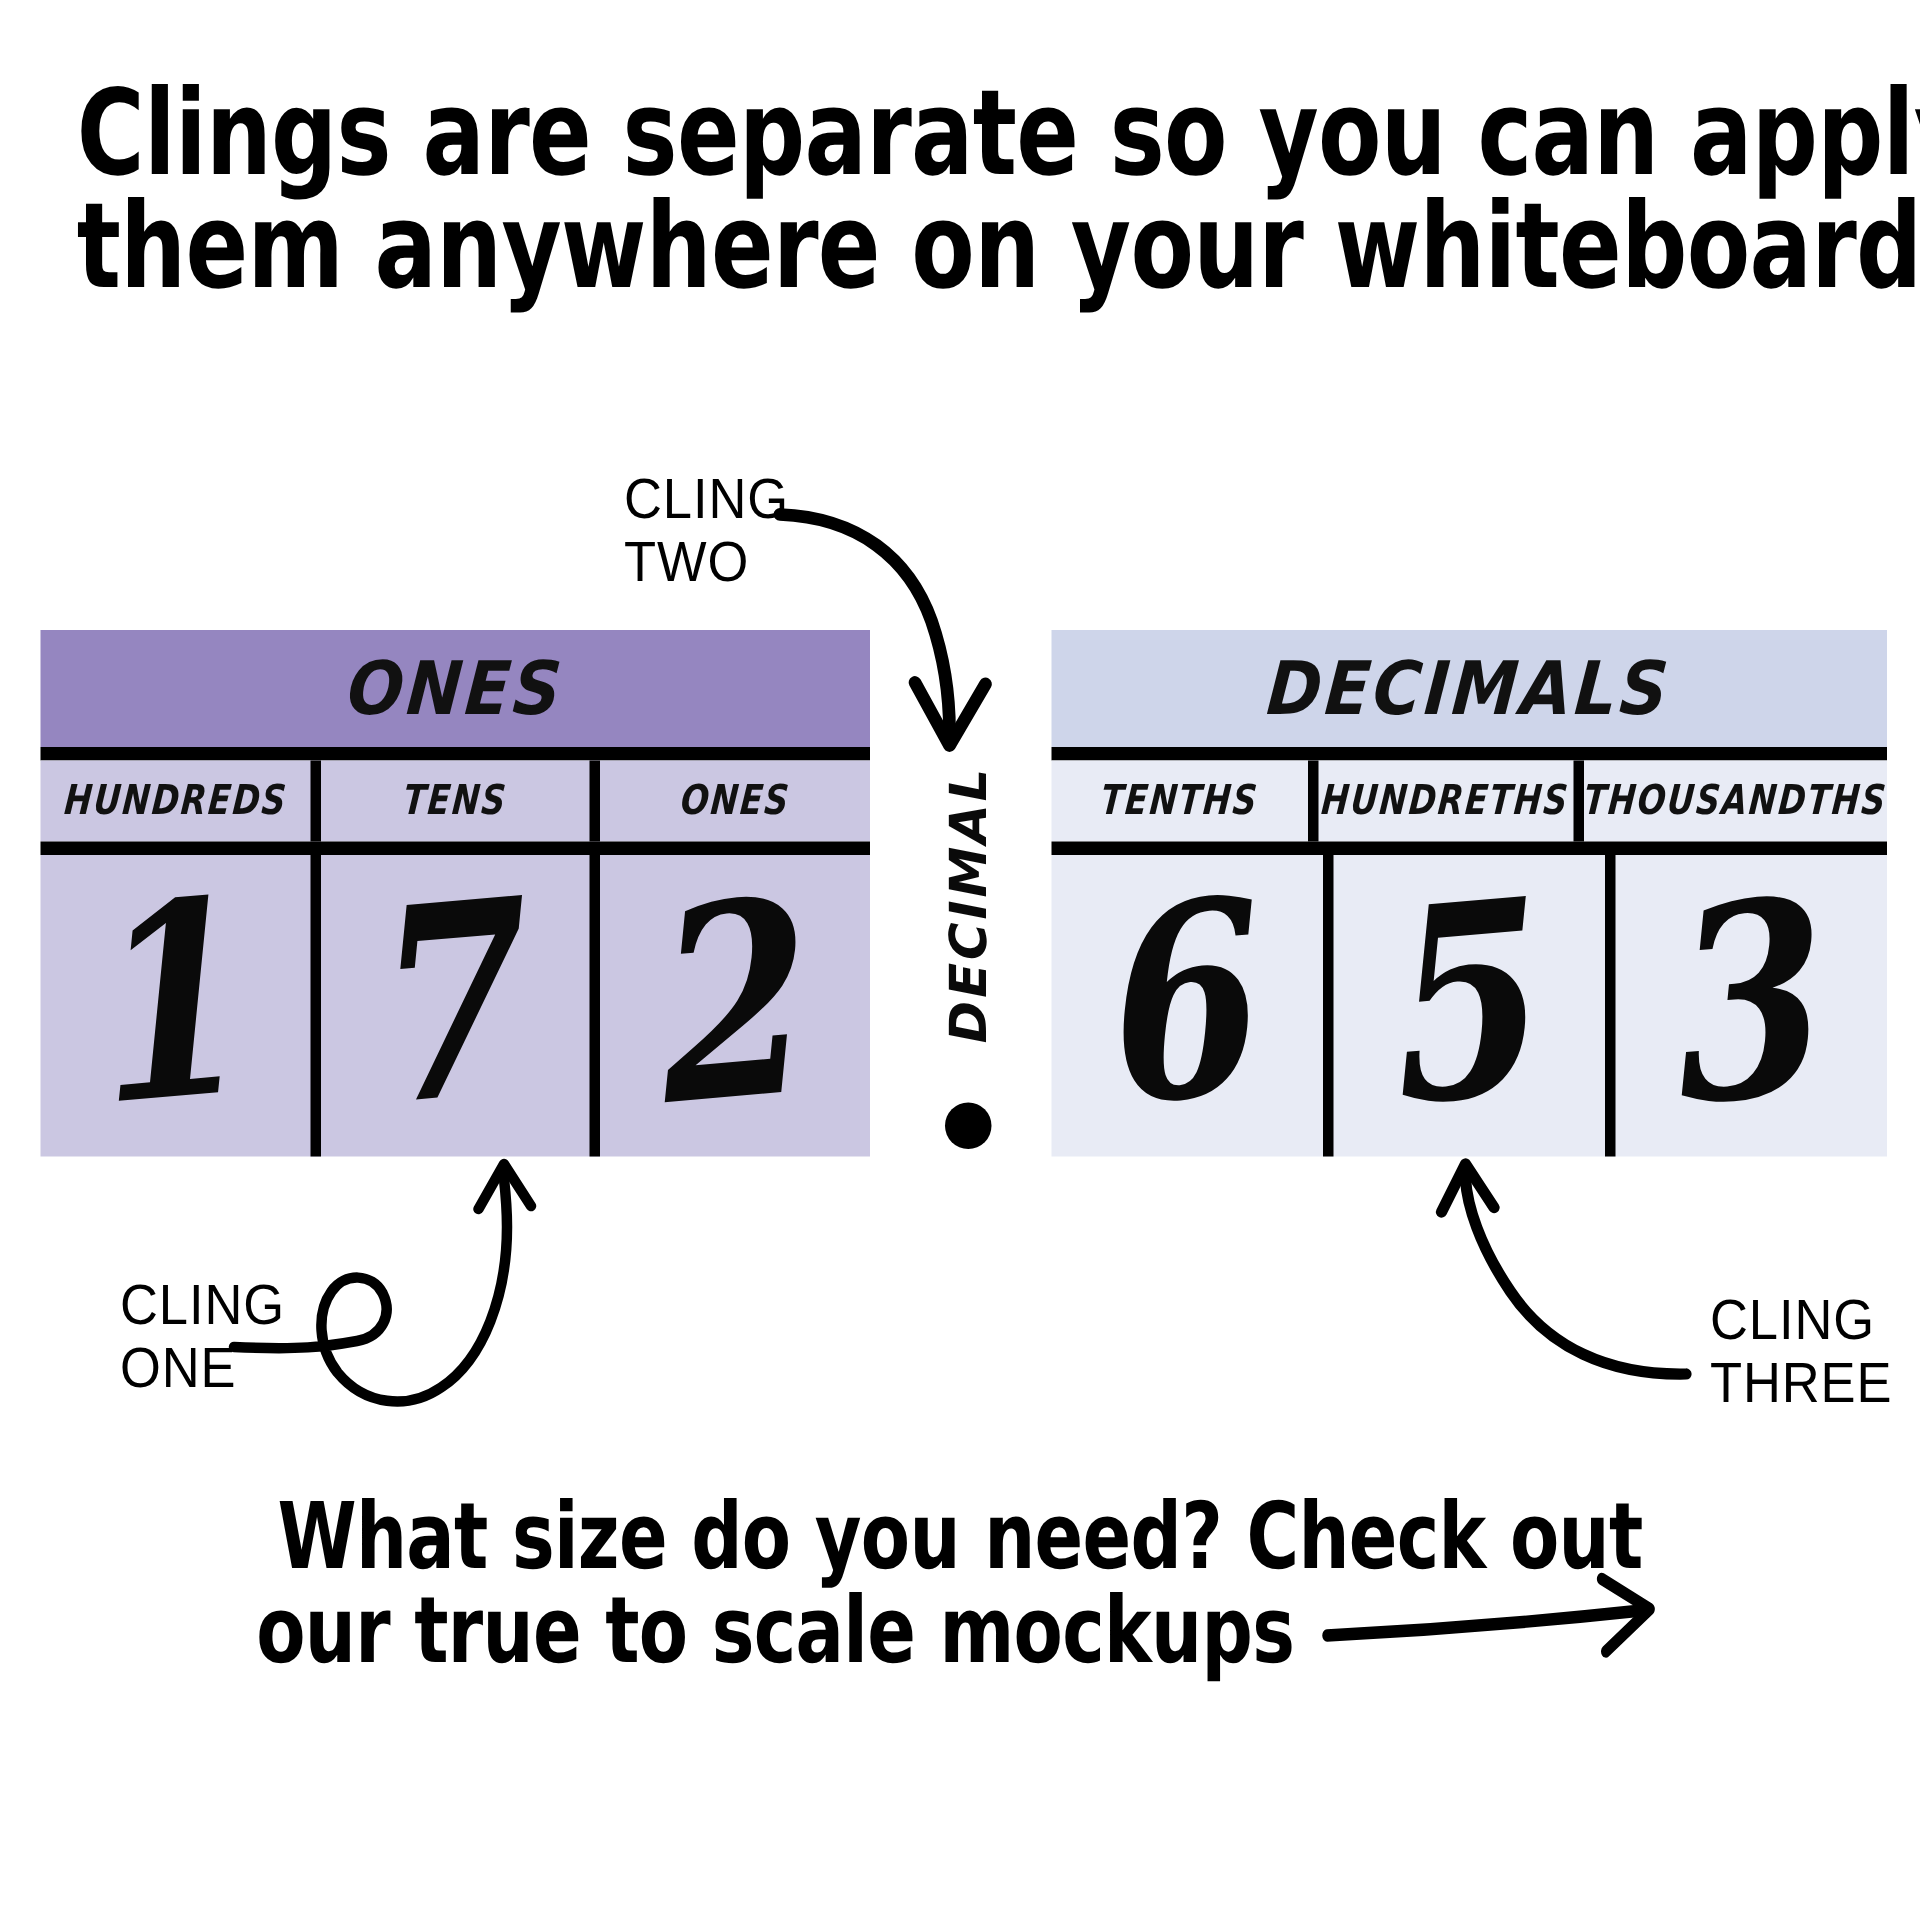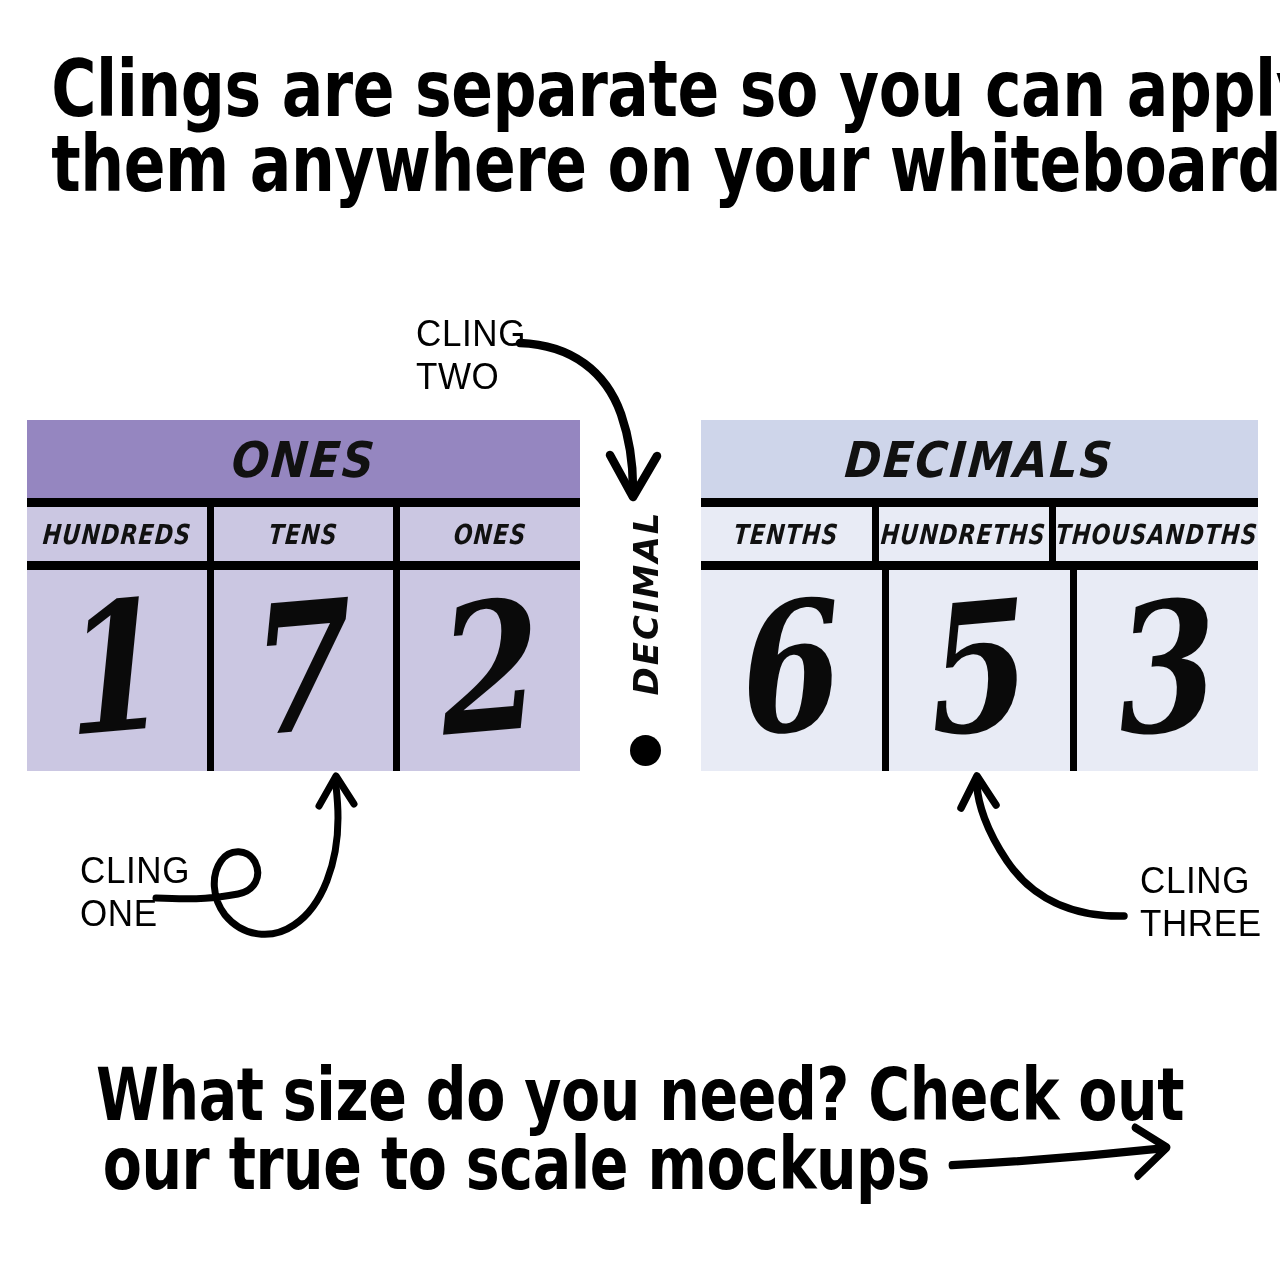--- a/index.html
+++ b/index.html
@@ -34,21 +34,21 @@
     letter-spacing: -0.5px;
     line-height: 1.12;
     white-space: nowrap;
   }
   .promo-line {
     display: block;
     transform: scaleX(0.92) scaleY(1.18);
     transform-origin: center center;
   }
   #headline { top: 52px; font-size: 67px; }
-  #footer-copy { top: 1060px; font-size: 62px; }
+  #footer-copy { top: 996px; font-size: 52px; }
 
   #footer-line-2-wrap {
     display: inline-flex;
     align-items: center;
     justify-content: center;
     gap: 0;
   }
   #footer-arrow {
     display: inline-block;
     margin-left: 18px;

